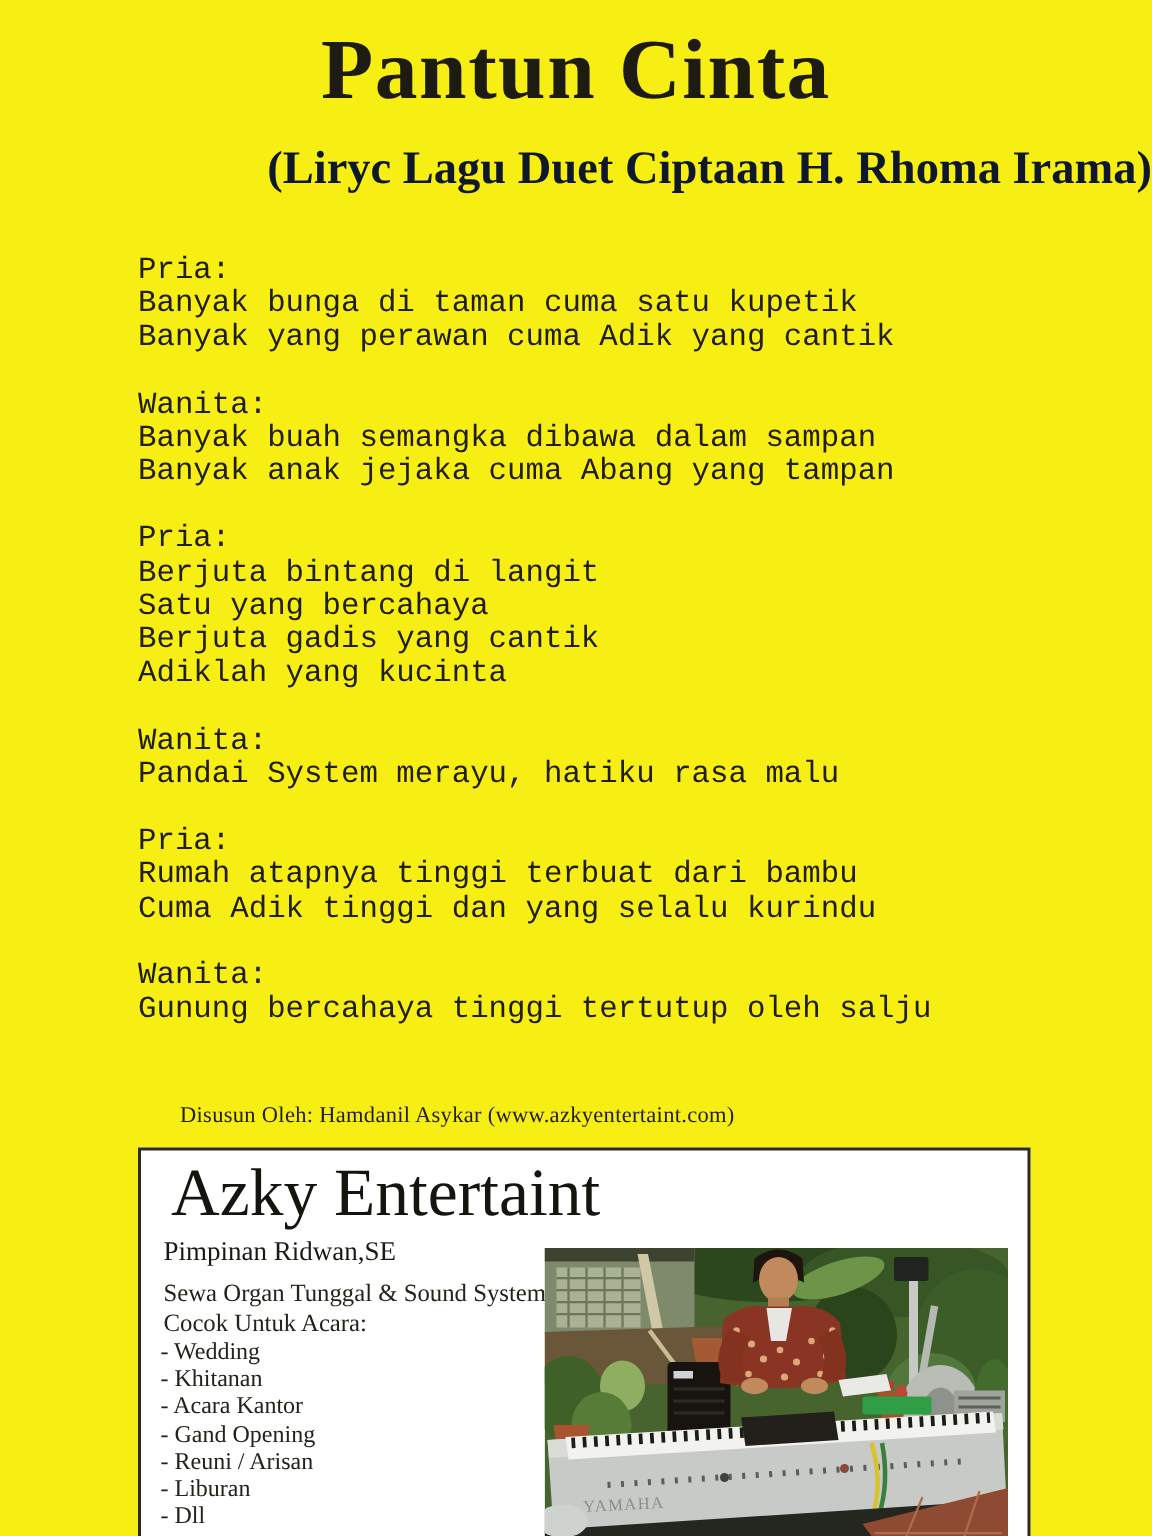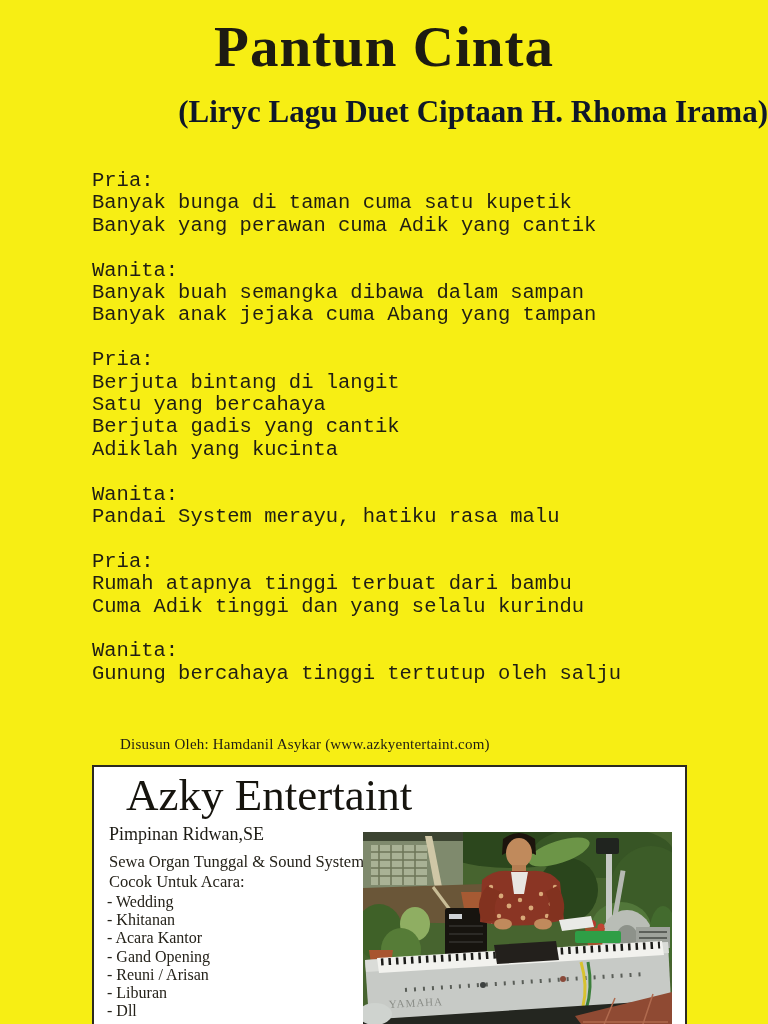--- a/index.html
+++ b/index.html
@@ -34,21 +34,21 @@
     font-size:15px;letter-spacing:0.2px;margin-left:15px;
   }
   .ad-box{
     position:absolute;left:92px;top:765px;
     width:595px;height:270px;
     background:#ffffff;
     border:2px solid #2c2a20;
     box-sizing:border-box;
   }
   .ad-company{
-    margin:4px 0 0 32px;
+    margin:4px 0 0 20px;
     font-size:45px;line-height:48px;color:#16140e;
   }
   .ad-leader{
     margin:2px 0 0 15px;
     font-size:18px;line-height:27px;color:#1b1913;
   }
   .ad-service{
     margin:5px 0 0 15px;
     font-size:16.5px;line-height:18px;color:#25221a;
   }

